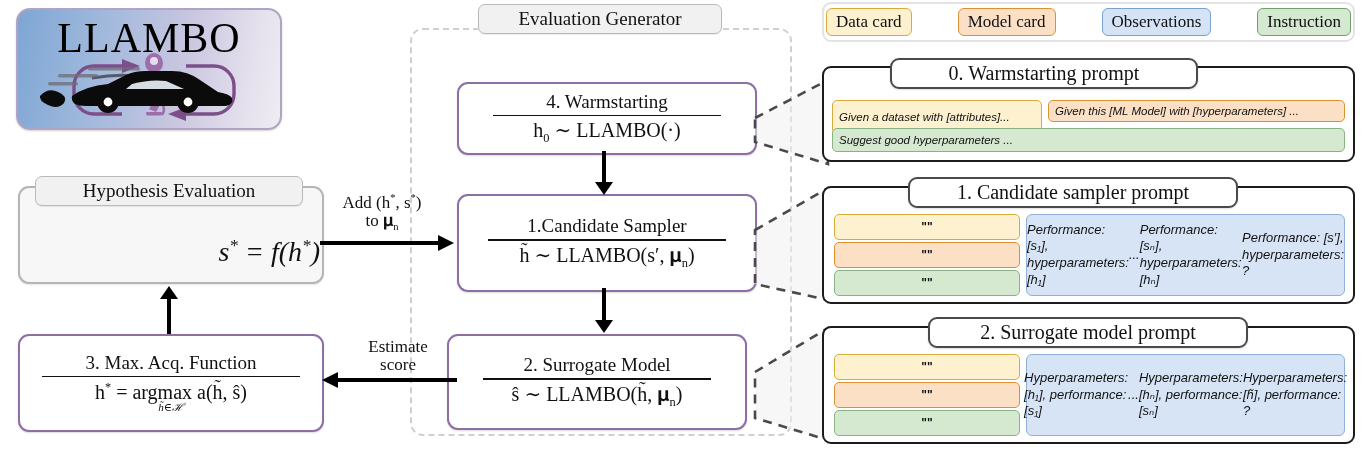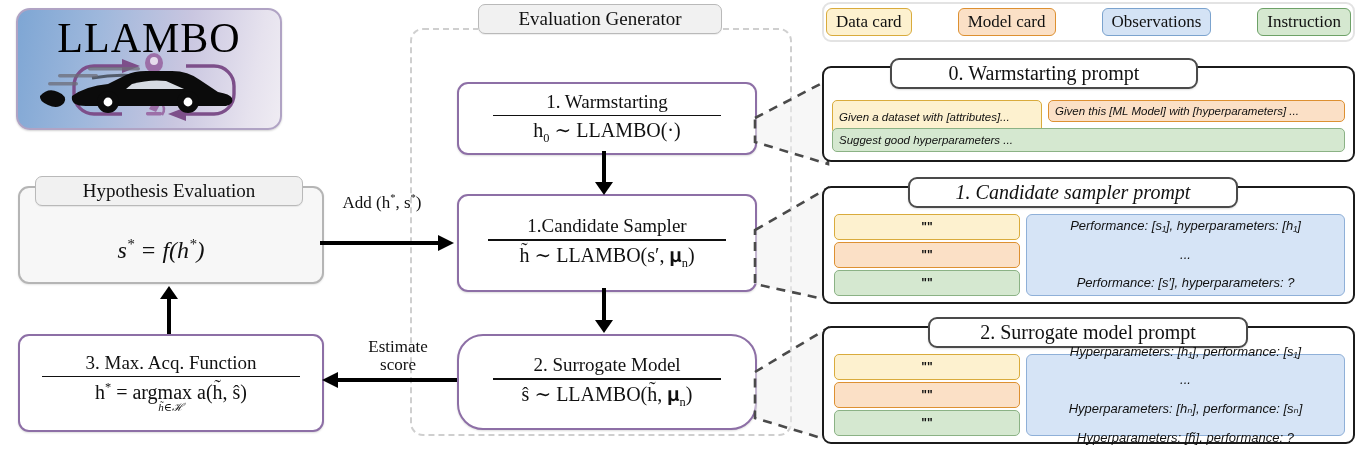--- a/index.html
+++ b/index.html
@@ -57,22 +57,22 @@
   .ptitle{position:absolute;border:2.4px solid #4a4a4a;border-radius:9px;background:#fff;
           font-size:20px;padding:2px 14px;white-space:nowrap;text-align:center;
           box-shadow:0 1px 2px rgba(0,0,0,.13);}
   .pcell{border-radius:5px;font-size:11.5px;font-style:italic;
          font-family:"Liberation Sans","DejaVu Sans",sans-serif;
          display:flex;align-items:center;padding:0 6px;box-sizing:border-box;}
   .pcell.center{justify-content:center;}
   .obsbox{border-radius:6px;background:#d6e4f6;border:1.6px solid #8fb0d8;
           font-family:"Liberation Sans","DejaVu Sans",sans-serif;font-style:italic;
           font-size:13px;box-sizing:border-box;
-          display:flex;flex-direction:column;align-items:center;justify-content:center;
-          line-height:1.28;gap:12px;}
+          display:flex;flex-direction:row;align-items:center;justify-content:center;
+          line-height:1.28;}
   .quote{font-family:"Liberation Sans","DejaVu Sans",sans-serif;font-style:normal;
          font-weight:bold;font-size:12px;}
 </style>
 </head>
 <body>
 
 <div class="abs" id="logo">
   <div class="word">LLAMBO</div>
   <div class="art">
     <svg viewBox="0 0 226 72" width="226" height="72">
@@ -113,47 +113,47 @@
       <path d="M96 32 q18 -5 34 -3 l18 8 l-58 0 z" fill="#e9eef5" opacity=".92"></path>
     </svg>
   </div>
 </div>
 
 <div class="abs dashregion" style="left:410px;top:28px;width:378px;height:404px;"></div>
 <div class="abs" style="left:478px;top:14px;width:244px;height:34px;background:#fff;"></div>
 <div class="abs graytitle" style="left:478px;top:4px;width:244px;box-sizing:border-box;">Evaluation Generator</div>
 
 <div class="abs node" style="left:457px;top:82px;width:296px;height:69px;">
-  <div class="l1">1. Warmstarting</div>
+  <div class="l1">4. Warmstarting</div>
   <div class="rule" style="width:228px;"></div>
   <div class="l2">h<sub>0</sub> ∼ LLAMBO(·)</div>
 </div>
 
 <div class="abs node" style="left:457px;top:194px;width:296px;height:94px;">
   <div class="l1">1.Candidate Sampler</div>
   <div class="rule" style="width:238px;"></div>
   <div class="l2">h̃ ∼ LLAMBO(s′, 𝛍<sub>n</sub>)</div>
 </div>
 
-<div class="abs node" style="left:457px;top:334px;width:296px;height:92px;border-radius:26px;">
+<div class="abs node" style="left:447px;top:334px;width:296px;height:92px;">
   <div class="l1">2. Surrogate Model</div>
   <div class="rule" style="width:228px;"></div>
   <div class="l2">ŝ ∼ LLAMBO(h̃, 𝛍<sub>n</sub>)</div>
 </div>
 
 <div class="abs node" style="left:18px;top:334px;width:302px;height:94px;">
   <div class="l1">3. Max. Acq. Function</div>
   <div class="rule" style="width:258px;"></div>
   <div class="l2">h<sup>*</sup> = argmax a(h̃, ŝ)</div>
   <div class="l3 it">h̃∈ℋ</div>
 </div>
 
 <div class="abs graybox" style="left:18px;top:186px;width:302px;height:94px;"></div>
 <div class="abs graytitle" style="left:35px;top:176px;width:268px;box-sizing:border-box;">Hypothesis Evaluation</div>
-<div class="abs" style="left:10px;top:236px;width:302px;text-align:center;font-size:24px;font-style:italic;">s<sup>*</sup> = f(h<sup>*</sup>)</div>
+<div class="abs" style="left:18px;top:236px;width:302px;text-align:right;font-size:28px;font-style:italic;">s<sup>*</sup> = f(h<sup>*</sup>)</div>
 
 <div class="abs arrow-line" style="left:602px;top:151px;width:4px;height:32px;"></div>
 <div class="abs arrow-head" style="left:595px;top:182px;border-left:9px solid transparent;border-right:9px solid transparent;border-top:13px solid #000;"></div>
 
 <div class="abs arrow-line" style="left:602px;top:288px;width:4px;height:33px;"></div>
 <div class="abs arrow-head" style="left:595px;top:320px;border-left:9px solid transparent;border-right:9px solid transparent;border-top:13px solid #000;"></div>
 
 <div class="abs arrow-line" style="left:337px;top:378px;width:120px;height:4px;"></div>
 <div class="abs arrow-head" style="left:322px;top:372px;border-top:8px solid transparent;border-bottom:8px solid transparent;border-right:16px solid #000;"></div>
 <div class="abs lbl" style="left:340px;top:338px;width:116px;">
@@ -161,20 +161,21 @@
   <div>score</div>
 </div>
 
 <div class="abs arrow-line" style="left:167px;top:298px;width:4px;height:36px;"></div>
 <div class="abs arrow-head" style="left:160px;top:286px;border-left:9px solid transparent;border-right:9px solid transparent;border-bottom:13px solid #000;"></div>
 
 <div class="abs arrow-line" style="left:320px;top:241px;width:120px;height:4px;"></div>
 <div class="abs arrow-head" style="left:438px;top:235px;border-top:8px solid transparent;border-bottom:8px solid transparent;border-left:16px solid #000;"></div>
 <div class="abs lbl" style="left:322px;top:192px;width:120px;">
   <div>Add (h<sup>*</sup>, s<sup>*</sup>)</div>
+  <div>to 𝛍<sub>n</sub></div>
 </div>
 
 <svg class="abs" style="left:750px;top:60px;width:95px;height:380px;" viewBox="0 0 95 380">
   <g stroke="#4a4a4a" stroke-width="2.6" stroke-dasharray="9 7" fill="#f0f0f0" fill-opacity=".55">
     <path d="M5 58 L78 20 L78 104 L5 82 Z"></path>
     <path d="M5 170 L78 128 L78 240 L5 224 Z"></path>
     <path d="M5 312 L78 268 L78 380 L5 358 Z"></path>
   </g>
 </svg>
 
@@ -185,27 +186,28 @@
   <div class="chip c-instr">Instruction</div>
 </div>
 
 <div class="abs pbox" style="left:822px;top:66px;width:533px;height:96px;"></div>
 <div class="ptitle" style="left:890px;top:58px;width:308px;box-sizing:border-box;">0. Warmstarting prompt</div>
 <div class="abs pcell" style="left:832px;top:100px;width:210px;height:34px;background:#fdf1cf;border:1.5px solid #d9ab3c;">Given a dataset with [attributes]...</div>
 <div class="abs pcell" style="left:1048px;top:100px;width:297px;height:22px;background:#fbe0c6;border:1.5px solid #dd9031;">Given this [ML Model] with [hyperparameters] ...</div>
 <div class="abs pcell" style="left:832px;top:128px;width:513px;height:24px;background:#d5e8d0;border:1.5px solid #8bb285;">Suggest good hyperparameters ...</div>
 
 <div class="abs pbox" style="left:822px;top:186px;width:533px;height:118px;"></div>
-<div class="ptitle" style="left:908px;top:177px;width:330px;box-sizing:border-box;font-style:italic;">1. Candidate sampler prompt</div>
+<div class="ptitle" style="left:908px;top:177px;width:330px;box-sizing:border-box;">1. Candidate sampler prompt</div>
 <div class="abs pcell center quote" style="left:834px;top:214px;width:186px;height:26px;background:#fdf1cf;border:1.5px solid #d9ab3c;">""</div>
 <div class="abs pcell center quote" style="left:834px;top:242px;width:186px;height:26px;background:#fbe0c6;border:1.5px solid #dd9031;">""</div>
 <div class="abs pcell center quote" style="left:834px;top:270px;width:186px;height:26px;background:#d5e8d0;border:1.5px solid #8bb285;">""</div>
 <div class="abs obsbox" style="left:1026px;top:214px;width:319px;height:82px;">
   <div>Performance: [s₁], hyperparameters: [h₁]</div>
   <div>...</div>
+  <div>Performance: [sₙ], hyperparameters: [hₙ]</div>
   <div>Performance: [s′], hyperparameters: ?</div>
 </div>
 
 <div class="abs pbox" style="left:822px;top:326px;width:533px;height:118px;"></div>
 <div class="ptitle" style="left:928px;top:317px;width:320px;box-sizing:border-box;">2. Surrogate model prompt</div>
 <div class="abs pcell center quote" style="left:834px;top:354px;width:186px;height:26px;background:#fdf1cf;border:1.5px solid #d9ab3c;">""</div>
 <div class="abs pcell center quote" style="left:834px;top:382px;width:186px;height:26px;background:#fbe0c6;border:1.5px solid #dd9031;">""</div>
 <div class="abs pcell center quote" style="left:834px;top:410px;width:186px;height:26px;background:#d5e8d0;border:1.5px solid #8bb285;">""</div>
 <div class="abs obsbox" style="left:1026px;top:354px;width:319px;height:82px;">
   <div>Hyperparameters: [h₁], performance: [s₁]</div>

